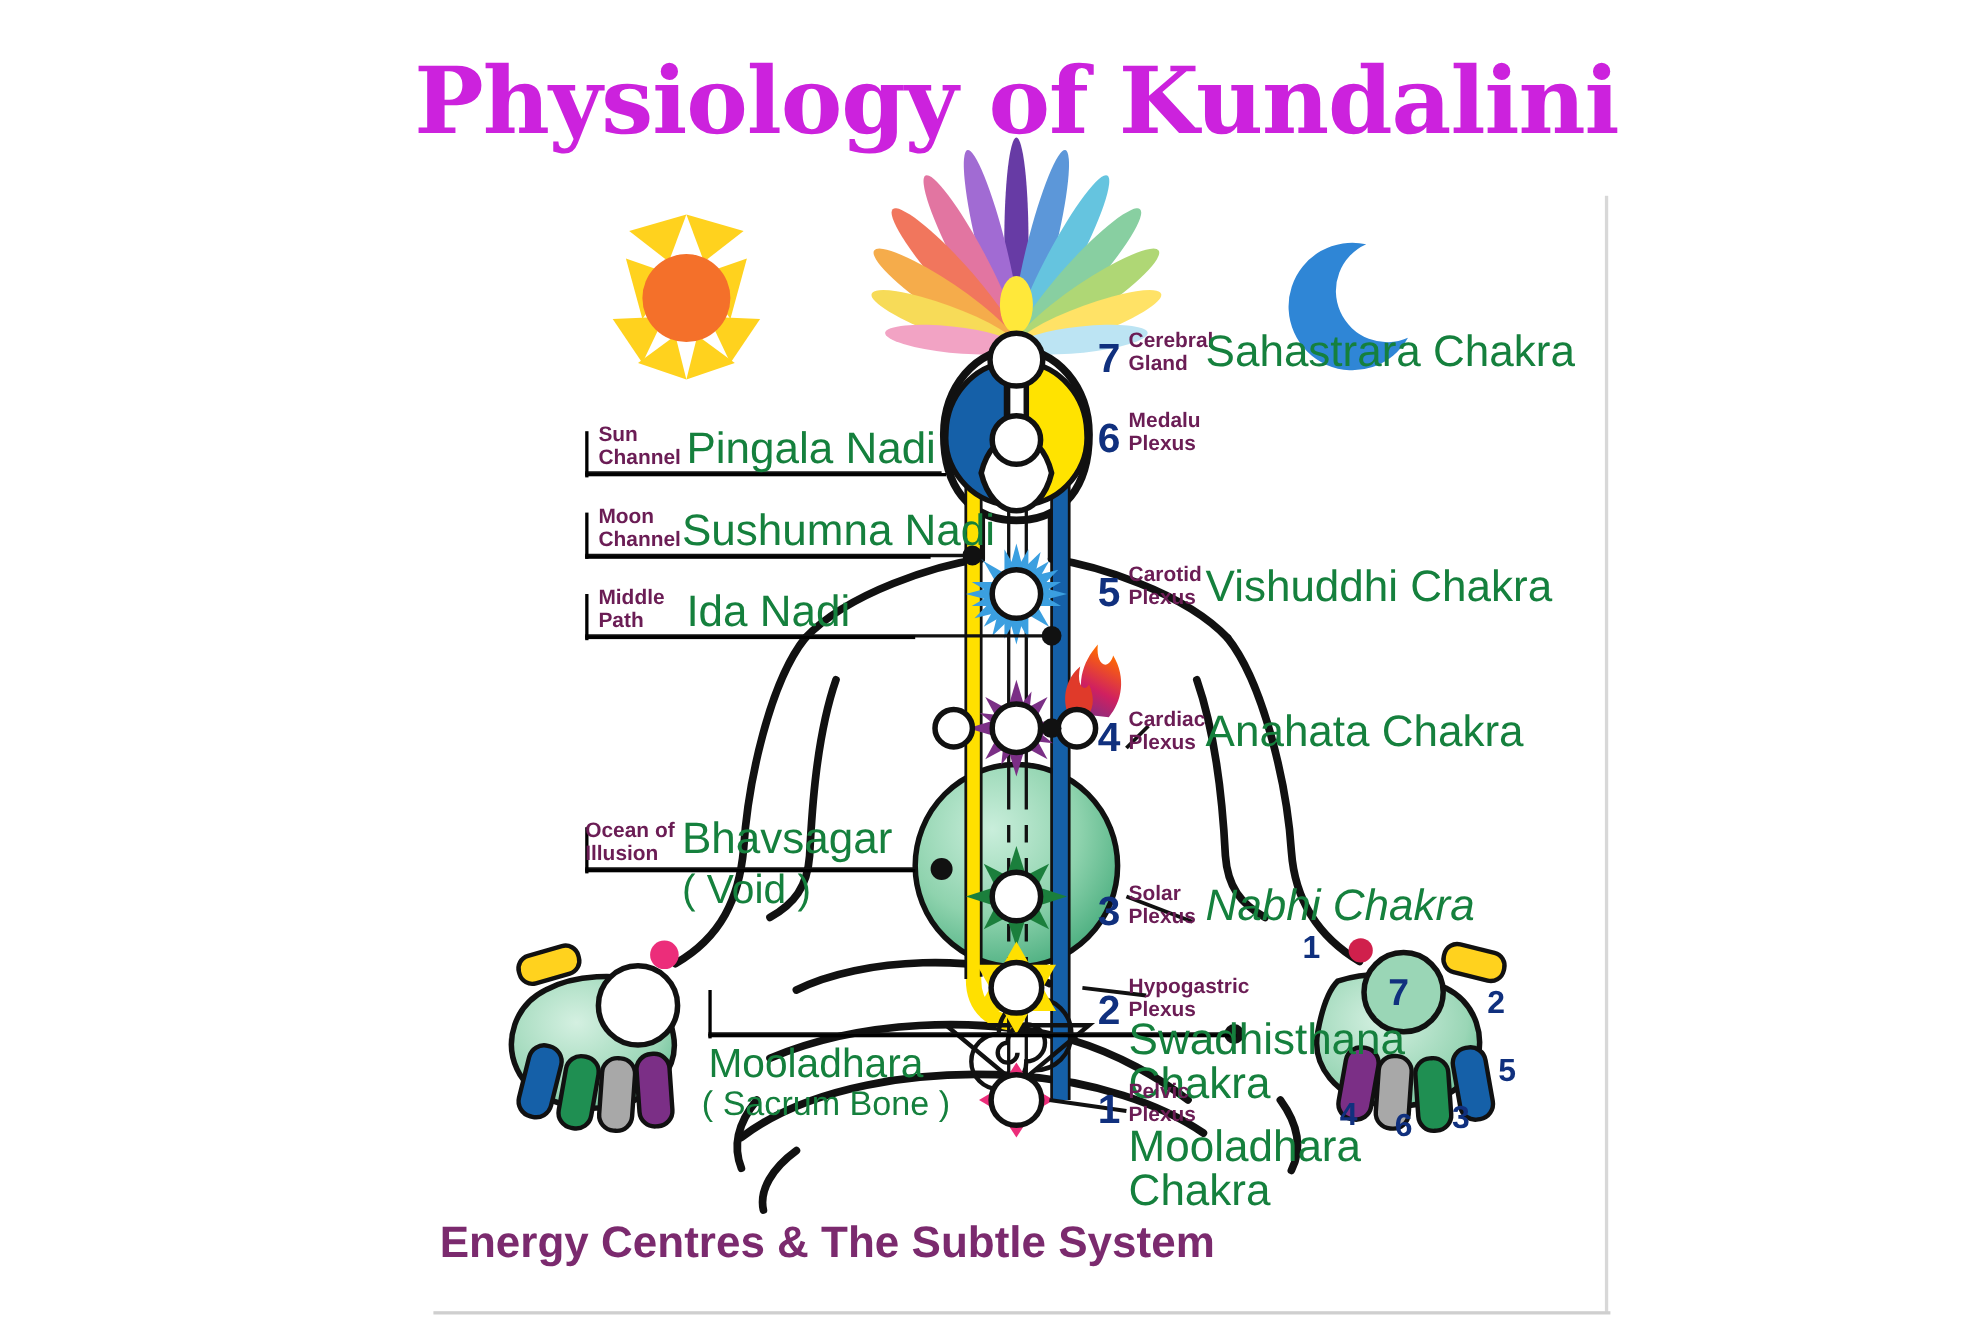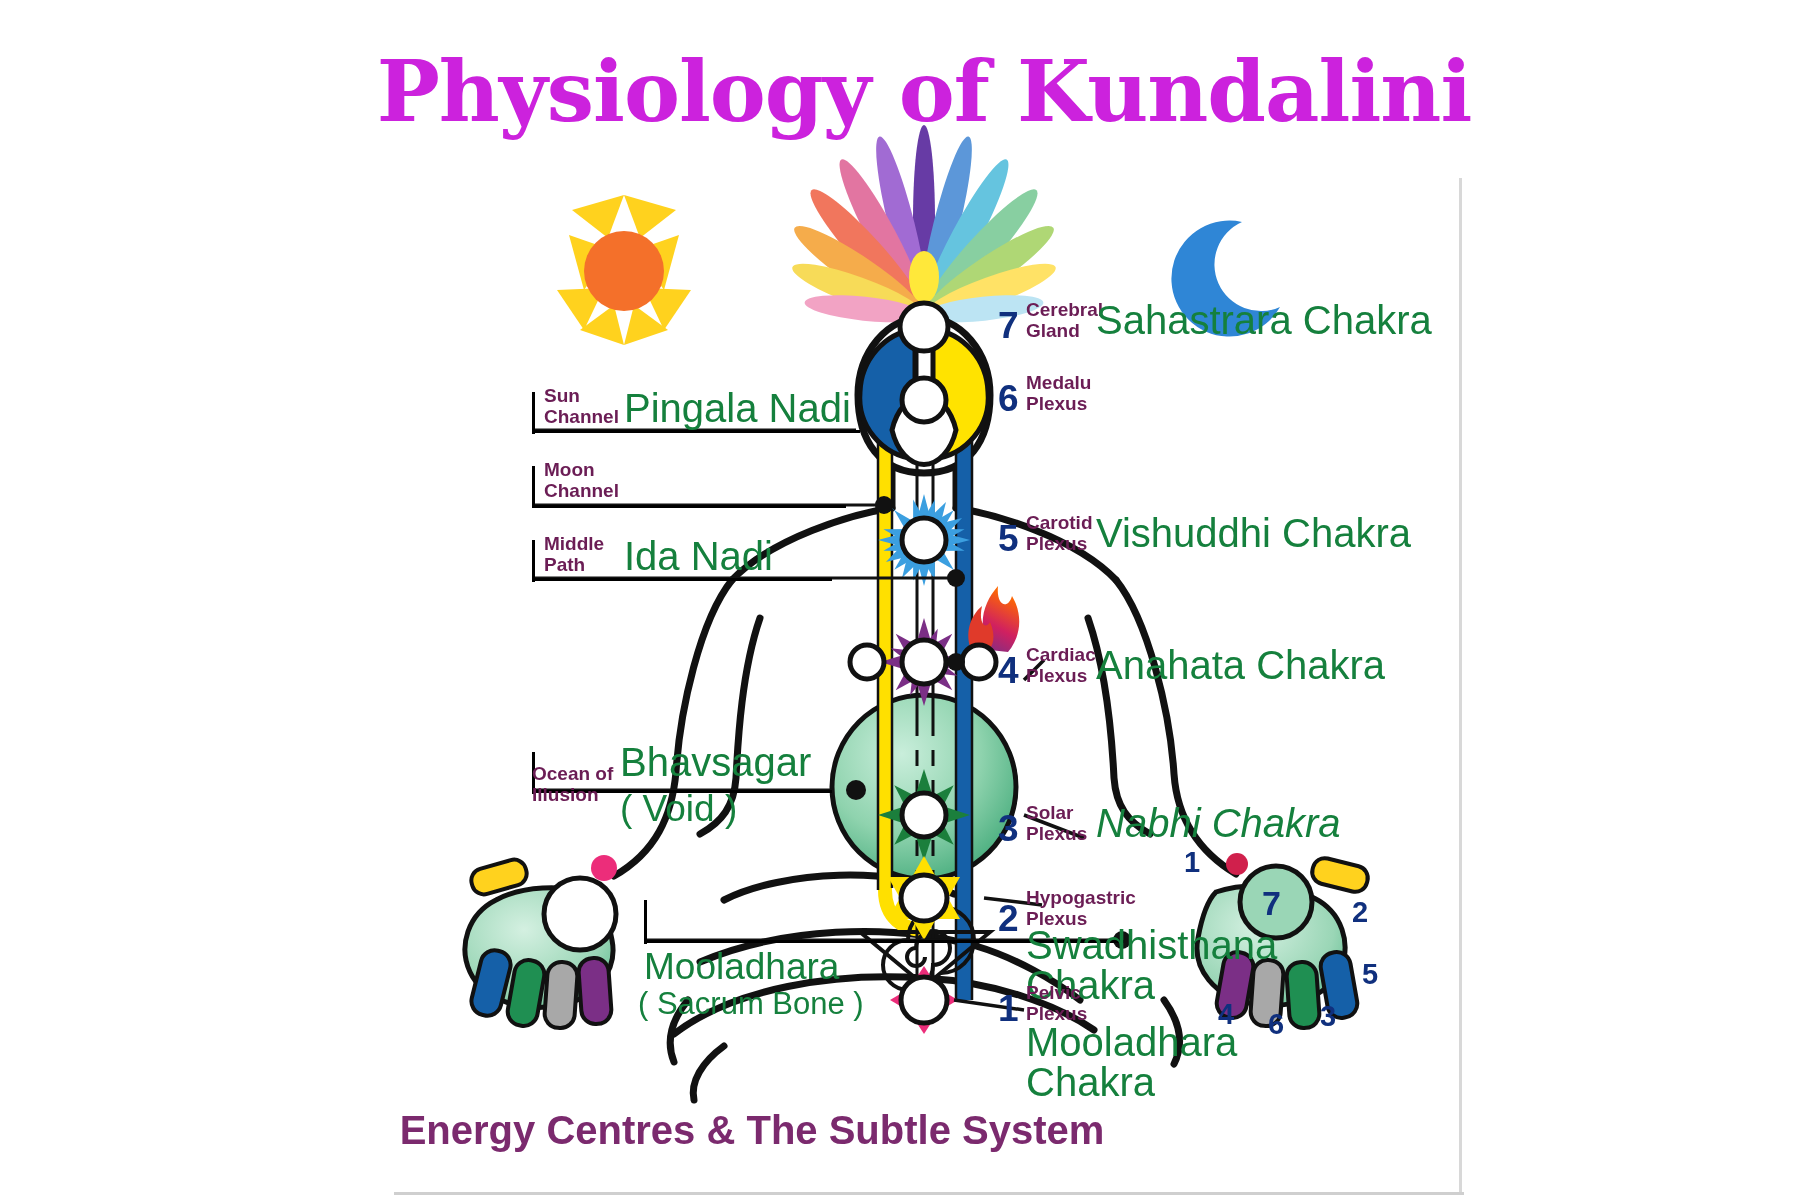--- a/index.html
+++ b/index.html
@@ -346,32 +346,33 @@
     <div>Channel</div>
   </div>
   <div class="lbl-main" style="left:600px;top:388px;">Pingala Nadi</div>
 
   <div class="hrule" style="left:508px;top:505px;width:314px;"></div>
   <div class="vrule" style="left:508px;top:466px;height:42px;"></div>
   <div class="lbl-sub" style="left:520px;top:460px;">
     <div>Moon</div>
     <div>Channel</div>
   </div>
+  <div class="lbl-main" style="left:596px;top:462px;">Sushumna Nadi</div>
 
   <div class="hrule" style="left:508px;top:578px;width:300px;"></div>
   <div class="vrule" style="left:508px;top:540px;height:42px;"></div>
   <div class="lbl-sub" style="left:520px;top:534px;">
     <div>Middle</div>
     <div>Path</div>
   </div>
   <div class="lbl-main" style="left:600px;top:536px;">Ida Nadi</div>
 
   <div class="hrule" style="left:508px;top:790px;width:300px;"></div>
   <div class="vrule" style="left:508px;top:752px;height:42px;"></div>
-  <div class="lbl-sub" style="left:508px;top:764px;">
+  <div class="lbl-sub" style="left:508px;top:746px;">
     <div>Ocean of</div>
     <div>Illusion</div>
   </div>
   <div class="lbl-main" style="left:596px;top:742px;">Bhavsagar</div>
   <div class="lbl-main sm" style="left:596px;top:790px;">( Void  )</div>
 
   <div class="hrule" style="left:620px;top:940px;width:480px;"></div>
   <div class="vrule" style="left:620px;top:900px;height:44px;"></div>
   <div class="lbl-main sm" style="left:620px;top:948px;">Mooladhara</div>
   <div class="lbl-main" style="left:614px;top:988px;font-size:31px;">( Sacrum Bone )</div>

